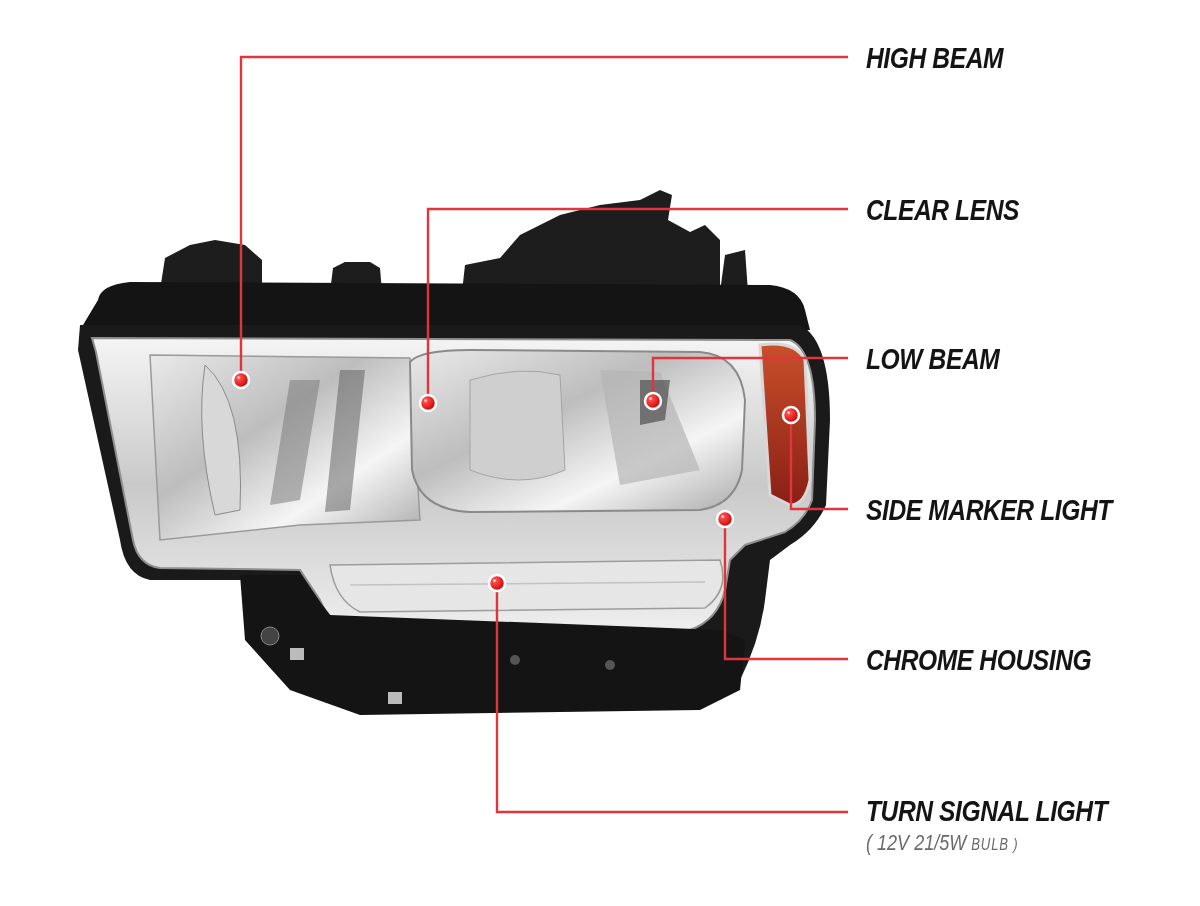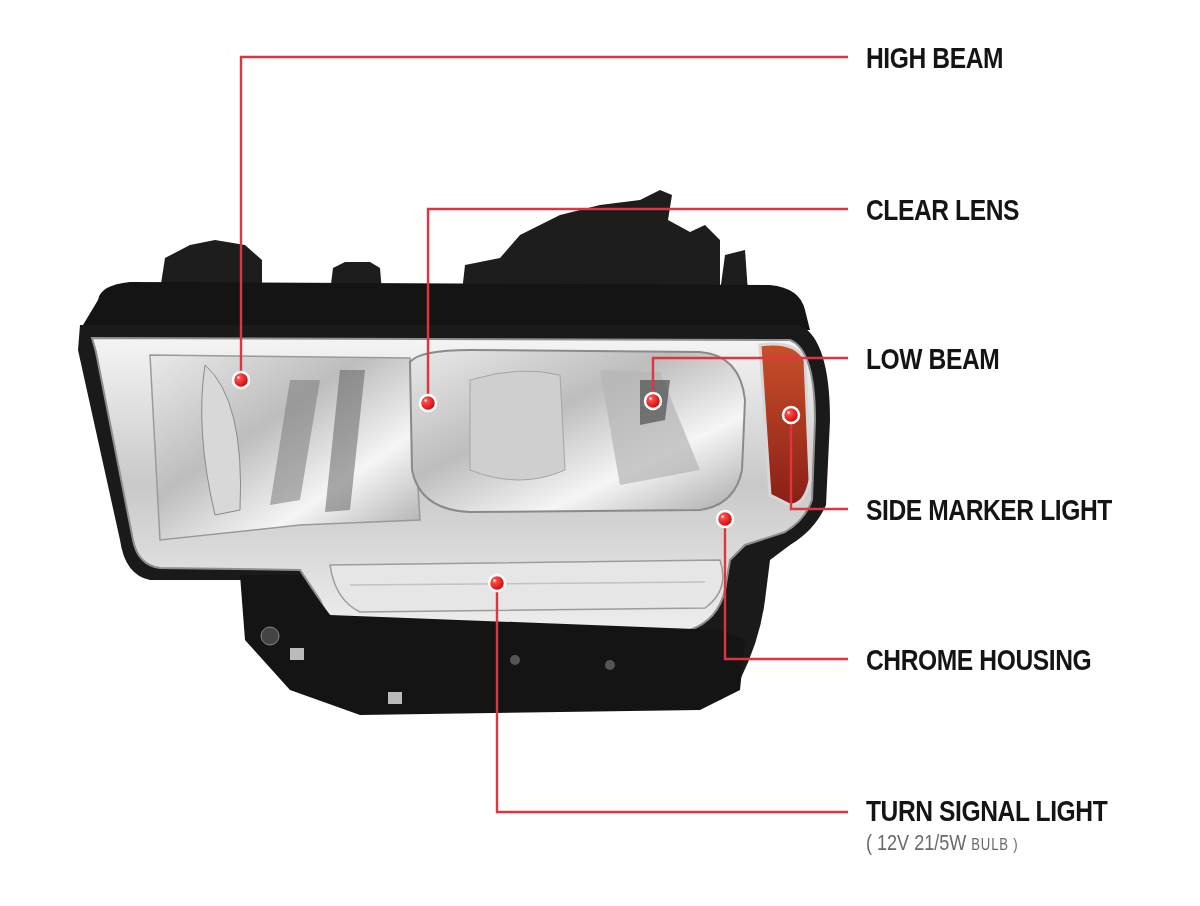--- a/index.html
+++ b/index.html
@@ -1,17 +1,17 @@
 <!DOCTYPE html>
 <html><head>
   <meta charset="utf-8">
   <style>
     html, body { margin: 0; padding: 0; background: #ffffff; }
     body { width: 1200px; height: 906px; position: relative; overflow: hidden; font-family: "Liberation Sans", sans-serif; }
-    .stage { position: absolute; left: 0; top: 0; width: 1200px; height: 906px; }
+    .stage { position: absolute; left: 0; top: 0; width: 1200px; height: 906px; font-style: italic; }
     svg.art { position: absolute; left: 0; top: 0; }
     .label { position: absolute; left: 866px; font-family: "Liberation Sans", sans-serif; font-weight: bold; font-size: 30px; letter-spacing: -0.5px; color: #141414; transform: scaleX(0.82); transform-origin: left center; white-space: nowrap; line-height: 1; }
     .sublabel { position: absolute; left: 866px; font-family: "Liberation Sans", sans-serif; font-size: 22px; color: #6a6a6a; transform: scaleX(0.82); transform-origin: left center; white-space: nowrap; line-height: 1; }
     .sublabel .small { font-size: 16px; letter-spacing: 1px; }
   </style>
 </head>
 <body>
 
 <div class="stage">
   <svg class="art" width="1200" height="906" viewBox="0 0 1200 906">

